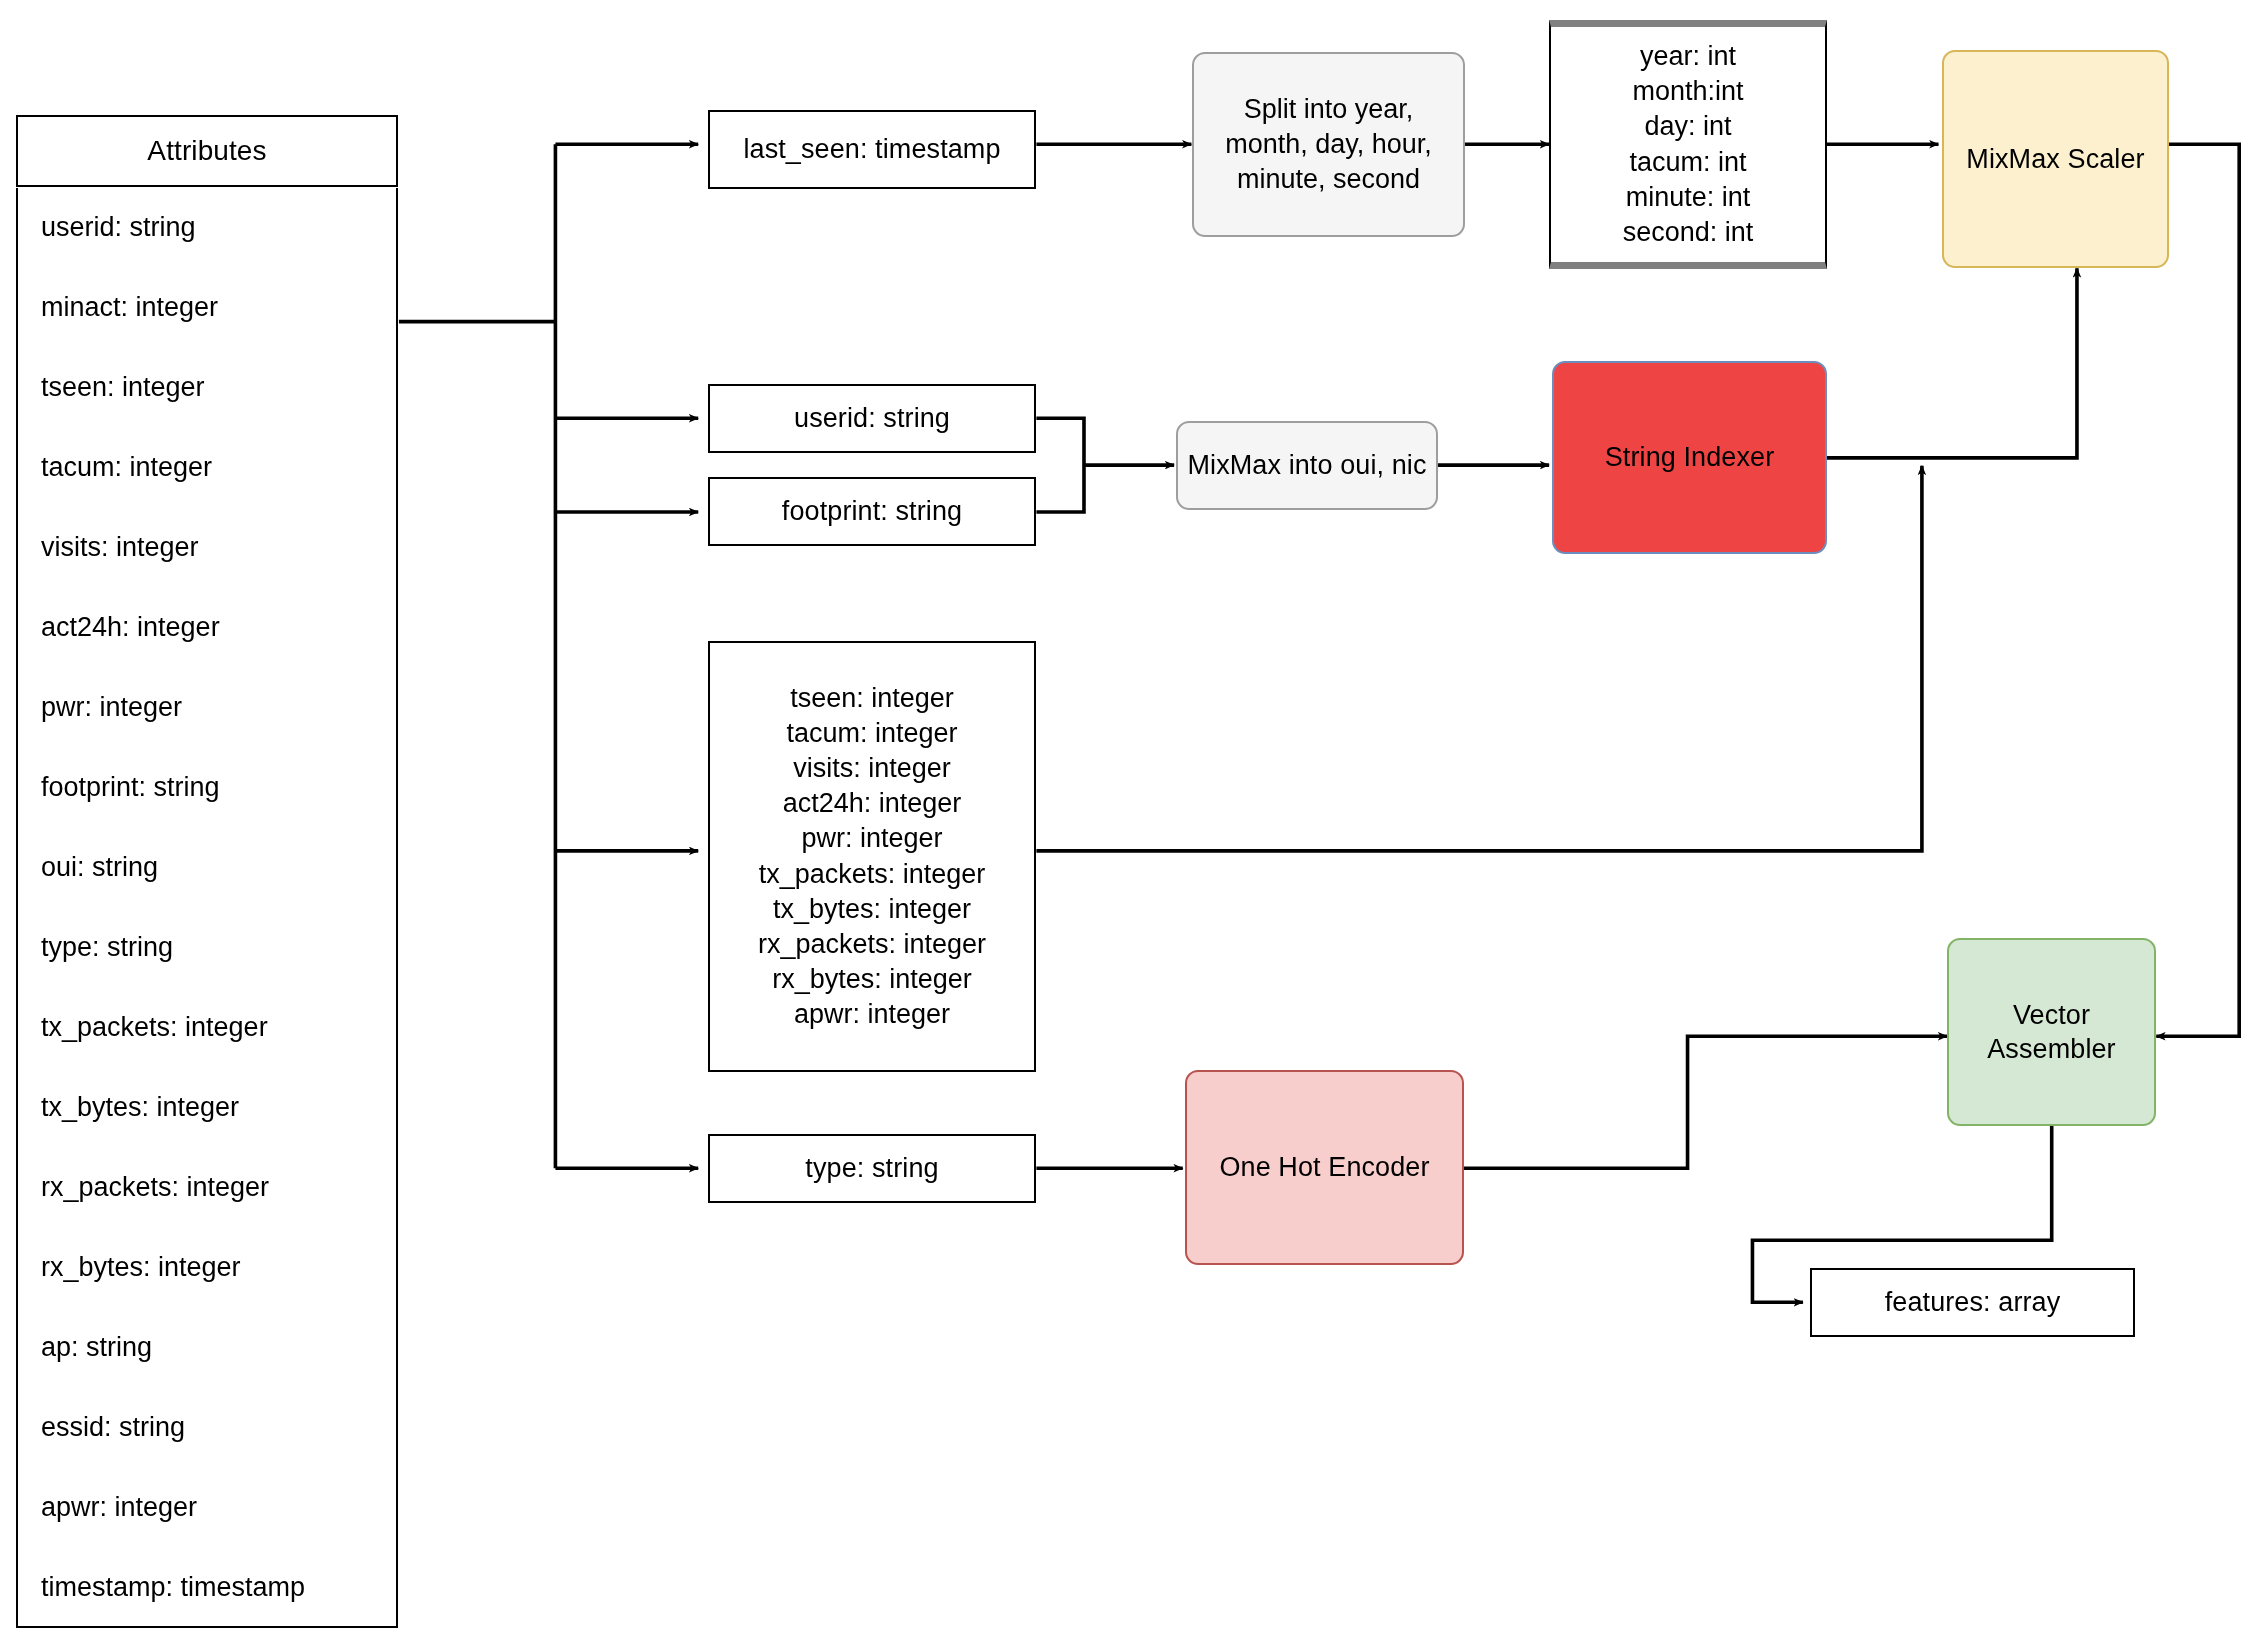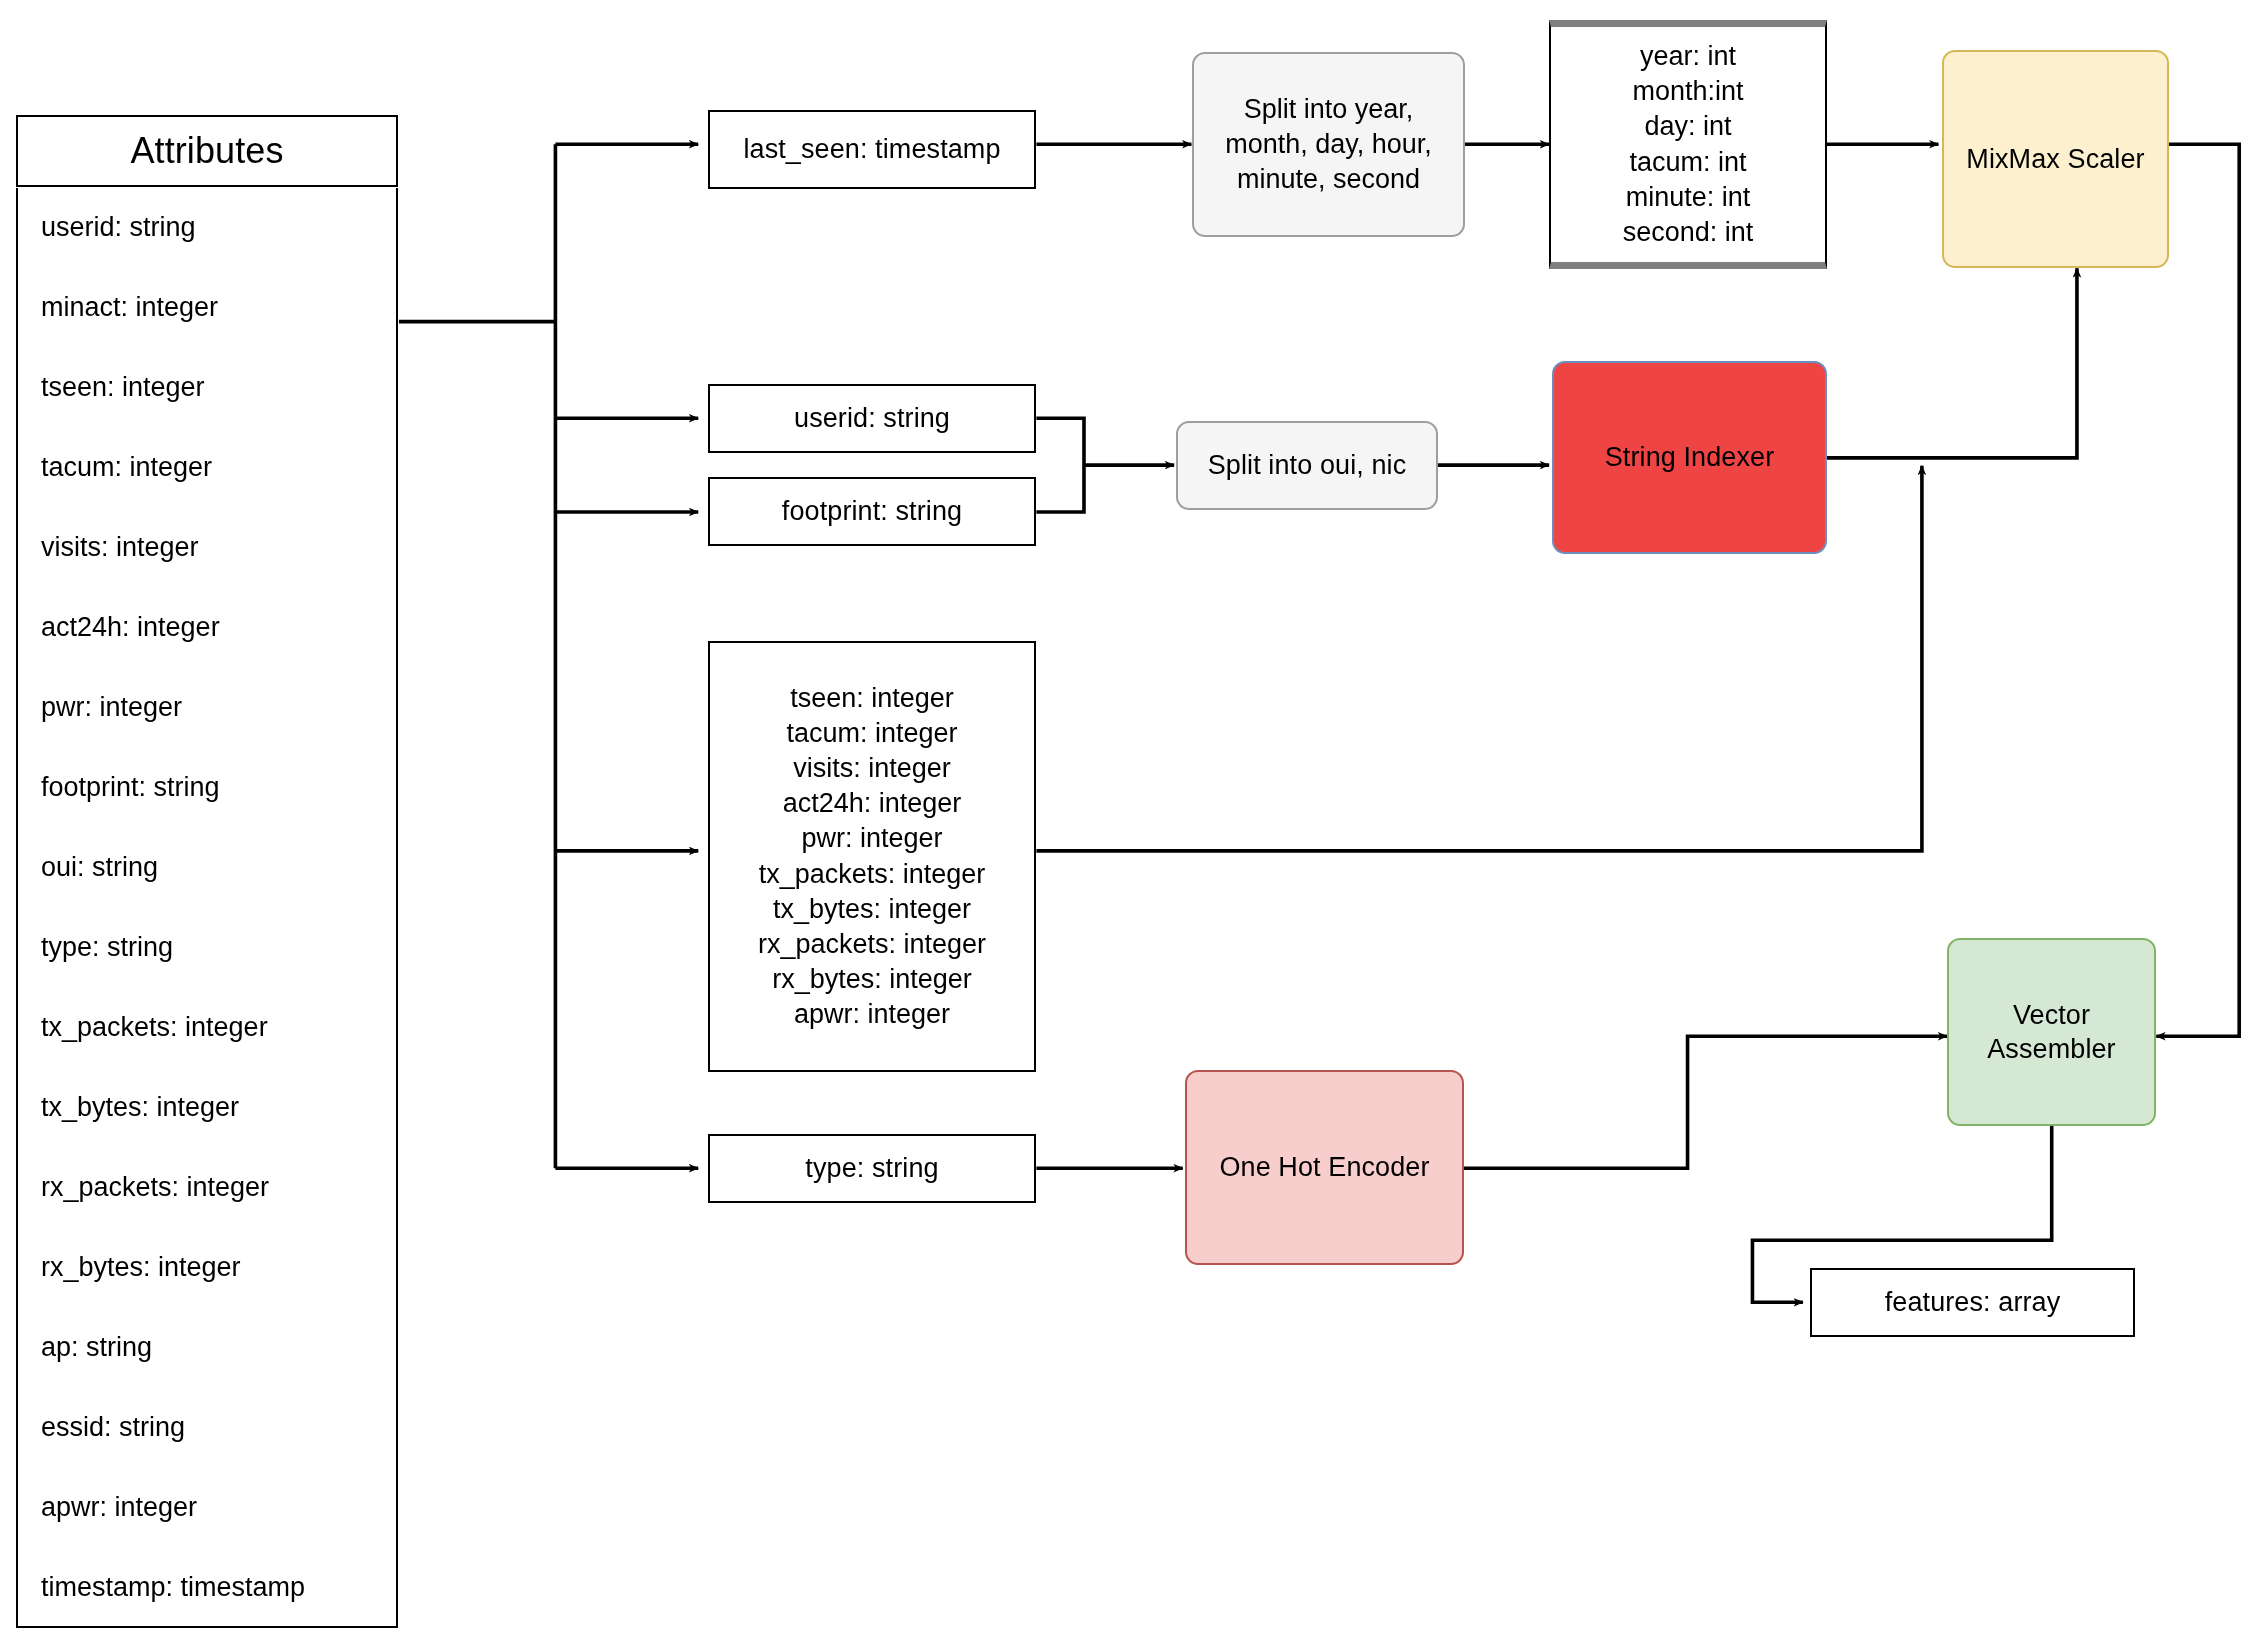--- a/index.html
+++ b/index.html
@@ -10,21 +10,21 @@
     font-family:"Liberation Sans", sans-serif;
     color:#000000;
     overflow:hidden;
   }
   .node{position:absolute;box-sizing:border-box;display:flex;align-items:center;justify-content:center;text-align:center;}
   .rect{border:2.9px solid #000;background:#fff;}
   .rect-head{border:2.9px solid #000;border-bottom:2.2px solid #000;background:#fff;}
   .rect-body{border:2.9px solid #000;border-top:none;background:#fff;align-items:flex-start;justify-content:flex-start;}
   .round{border-radius:13px;}
   .txt{font-size:27px;line-height:1.26;letter-spacing:0.1px;}
-  #attr-title{font-size:36px;}
+  #attr-title{font-size:28px;}
   #attr-list{display:block;padding:19px 23px 0 23px;}
   #attr-list .attr-row{font-size:27px;line-height:1.0;height:40px;margin-bottom:0;display:flex;align-items:center;}
   .attr-spacer{height:0;}
   .grey-node{background:#f5f5f5;border:2.2px solid #9e9e9e;}
   .grey-hdr{border:2.2px solid #000;border-top:7.2px solid #808080;border-bottom:7.2px solid #808080;background:#fff;}
   .yellow{background:#fcf0cf;border:2.2px solid #d6b656;}
   .blue{background:#ef4444;border:2.2px solid #6c8ebf;}
   .green{background:#d5e8d4;border:2.2px solid #82b366;}
   .red{background:#f8cecc;border:2.2px solid #b85450;}
   svg.edges{position:absolute;left:0;top:0;width:2261px;height:1647px;pointer-events:none;}
@@ -149,21 +149,21 @@
 
   <div class="node rect txt" style="left:708px;top:384px;width:328px;height:69px;">
     <span>userid: string</span>
   </div>
 
   <div class="node rect txt" style="left:708px;top:477px;width:328px;height:69px;">
     <span>footprint: string</span>
   </div>
 
   <div class="node grey-node round txt" style="left:1176px;top:421px;width:262px;height:89px;">
-    <span>Split into oui, nic</span>
+    <span>MixMax into oui, nic</span>
   </div>
 
   <div class="node blue round txt" style="left:1552px;top:361px;width:275px;height:193px;">
     <span>String Indexer</span>
   </div>
 
   <div class="node rect stack" style="left:708px;top:641px;width:328px;height:431px;">
     <span>tseen: integer
 tacum: integer
 visits: integer

